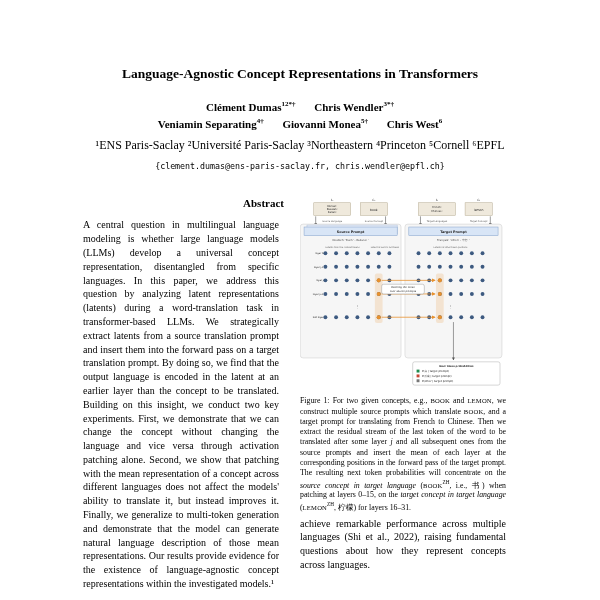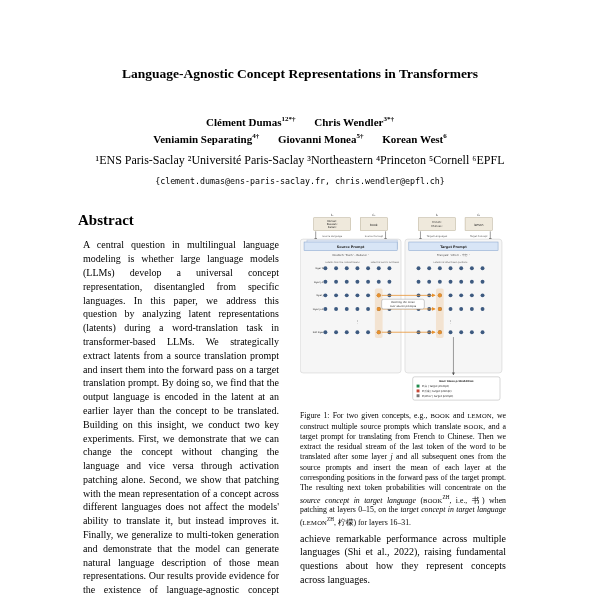--- a/index.html
+++ b/index.html
@@ -8,33 +8,33 @@
     width: 600px; height: 600px; overflow: hidden;
     background: #ffffff; color: #000;
     font-family: "Liberation Serif", "DejaVu Serif", serif;
   }
   .page { position: relative; width: 600px; height: 600px; }
 
   .title { margin: 64px 60px 0; text-align: center; font-weight: bold;
            font-size: 13.5px; line-height: 1.5; }
   .title span { display: block; }
 
-  .authors { text-align: center; margin-top: 30px; font-size: 11px;
+  .authors { text-align: center; margin-top: 15px; font-size: 11px;
              font-weight: bold; line-height: 1.55; }
   .author { margin: 0 8px; white-space: nowrap; }
   .author sup { font-size: 7px; }
 
   .affils { text-align: center; font-size: 12px; margin-top: 5px; }
   .emails { text-align: center; margin-top: 8px; font-size: 8.3px;
             font-family: "DejaVu Sans Mono", "Liberation Mono", monospace; }
 
   .columns { display: flex; gap: 16px; margin: 24px 78px 0; }
   .col { width: 206px; }
 
-  .abstract-heading { text-align: left; font-weight: bold; font-size: 15px;
+  .abstract-heading { text-align: right; font-weight: bold; font-size: 11px;
                       margin: 2px 0 9px; }
   .abstract-body { font-size: 10px; line-height: 1.38; text-align: justify;
                    margin: 0 5px; }
   .intro-heading { font-weight: bold; font-size: 10.5px; margin-top: 13px; }
   .intro-heading .gap { display: inline-block; width: 12px; }
 
   figure { margin: 0; padding: 0; }
   figure svg { width: 206px; height: 194px; display: block; }
 
   .caption { font-size: 7.8px; line-height: 1.32; text-align: justify;
@@ -80,21 +80,21 @@
     <span>Language-Agnostic Concept Representations in Transformers</span>
   </h1>
 
   <div class="authors">
     <span class="author"><span>Clément Dumas</span><sup>12*†</sup></span>
     <span class="author"><span>Chris Wendler</span><sup>3*†</sup></span>
   </div>
   <div class="authors" style="margin-top:0;">
     <span class="author"><span>Veniamin Separating</span><sup>4†</sup></span>
     <span class="author"><span>Giovanni Monea</span><sup>5†</sup></span>
-    <span class="author"><span>Korean West</span><sup>6</sup></span>
+    <span class="author"><span>Chris West</span><sup>6</sup></span>
   </div>
 
   <div class="affils">¹ENS Paris-Saclay  ²Université Paris-Saclay  ³Northeastern  ⁴Princeton  ⁵Cornell  ⁶EPFL</div>
   <div class="emails">{clement.dumas@ens-paris-saclay.fr, chris.wendler@epfl.ch}</div>
 
   <div class="columns">
 
     <div class="col">
       <div class="abstract-heading">Abstract</div>
       <p class="abstract-body">A central question in multilingual language modeling is whether large language models (LLMs) develop a universal concept representation, disentangled from specific languages. In this paper, we address this question by analyzing latent representations (latents) during a word-translation task in transformer-based LLMs. We strategically extract latents from a source translation prompt and insert them into the forward pass on a target translation prompt. By doing so, we find that the output language is encoded in the latent at an earlier layer than the concept to be translated. Building on this insight, we conduct two key experiments. First, we demonstrate that we can change the concept without changing the language and vice versa through activation patching alone. Second, we show that patching with the mean representation of a concept across different languages does not affect the models' ability to translate it, but instead improves it. Finally, we generalize to multi-token generation and demonstrate that the model can generate natural language description of those mean representations. Our results provide evidence for the existence of language-agnostic concept representations within the investigated models.¹</p>

